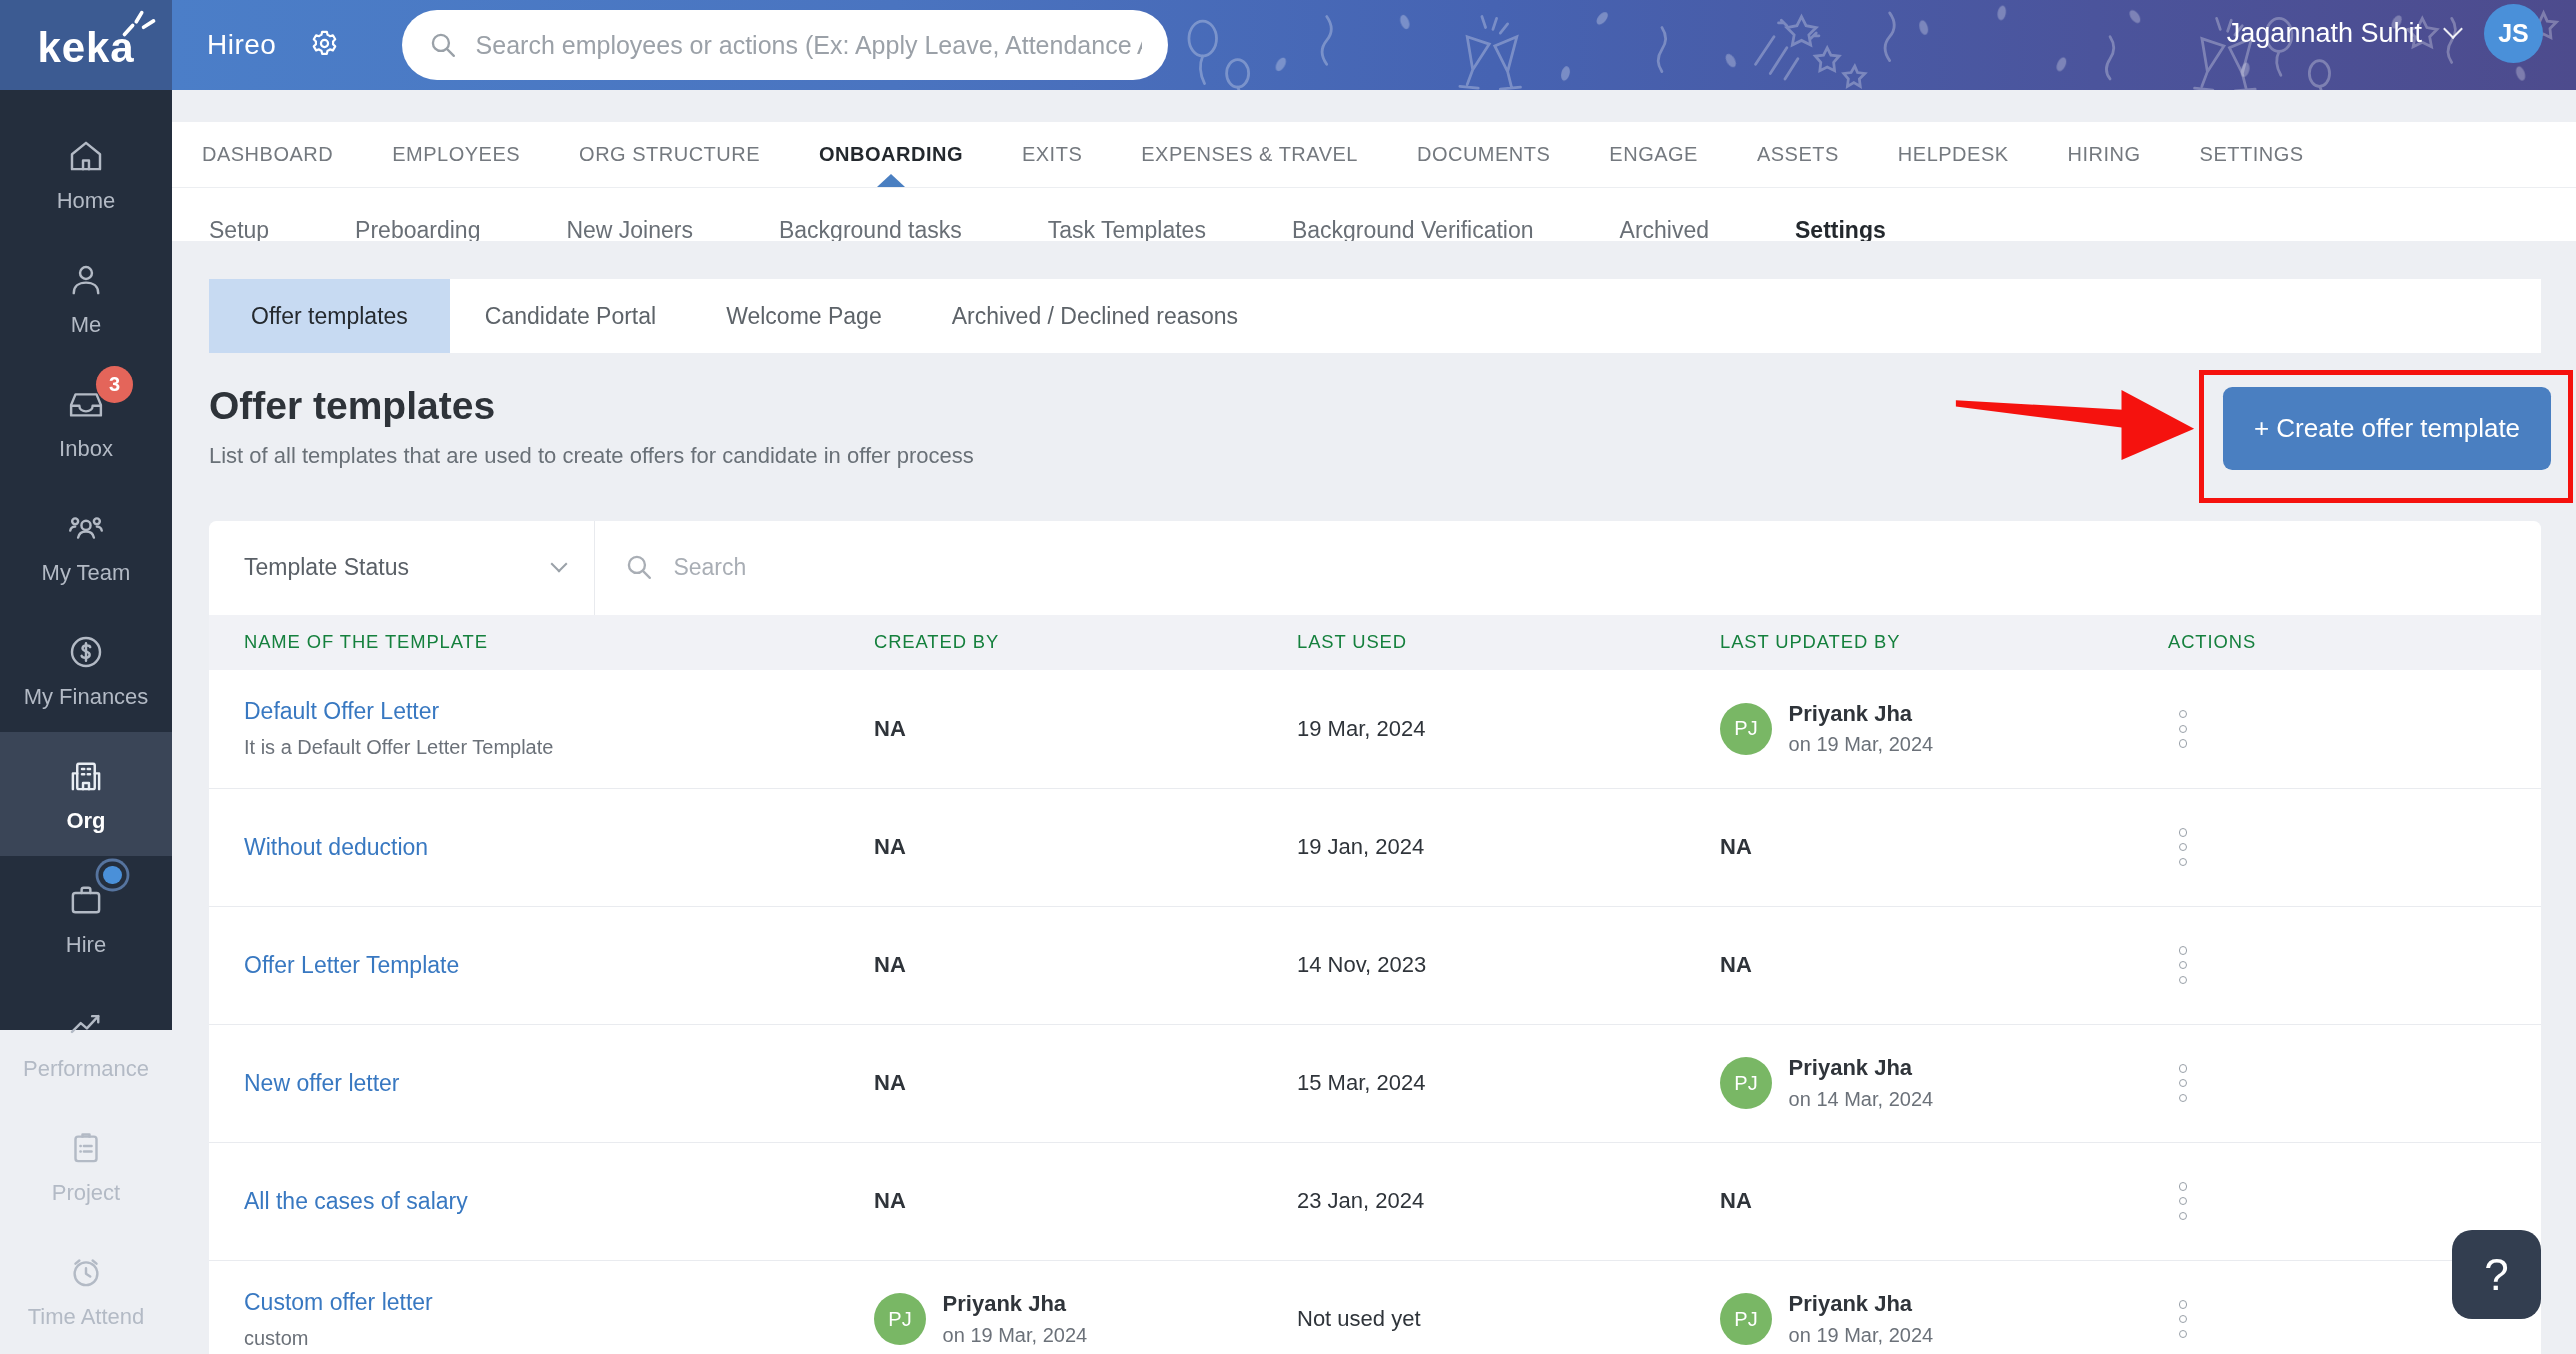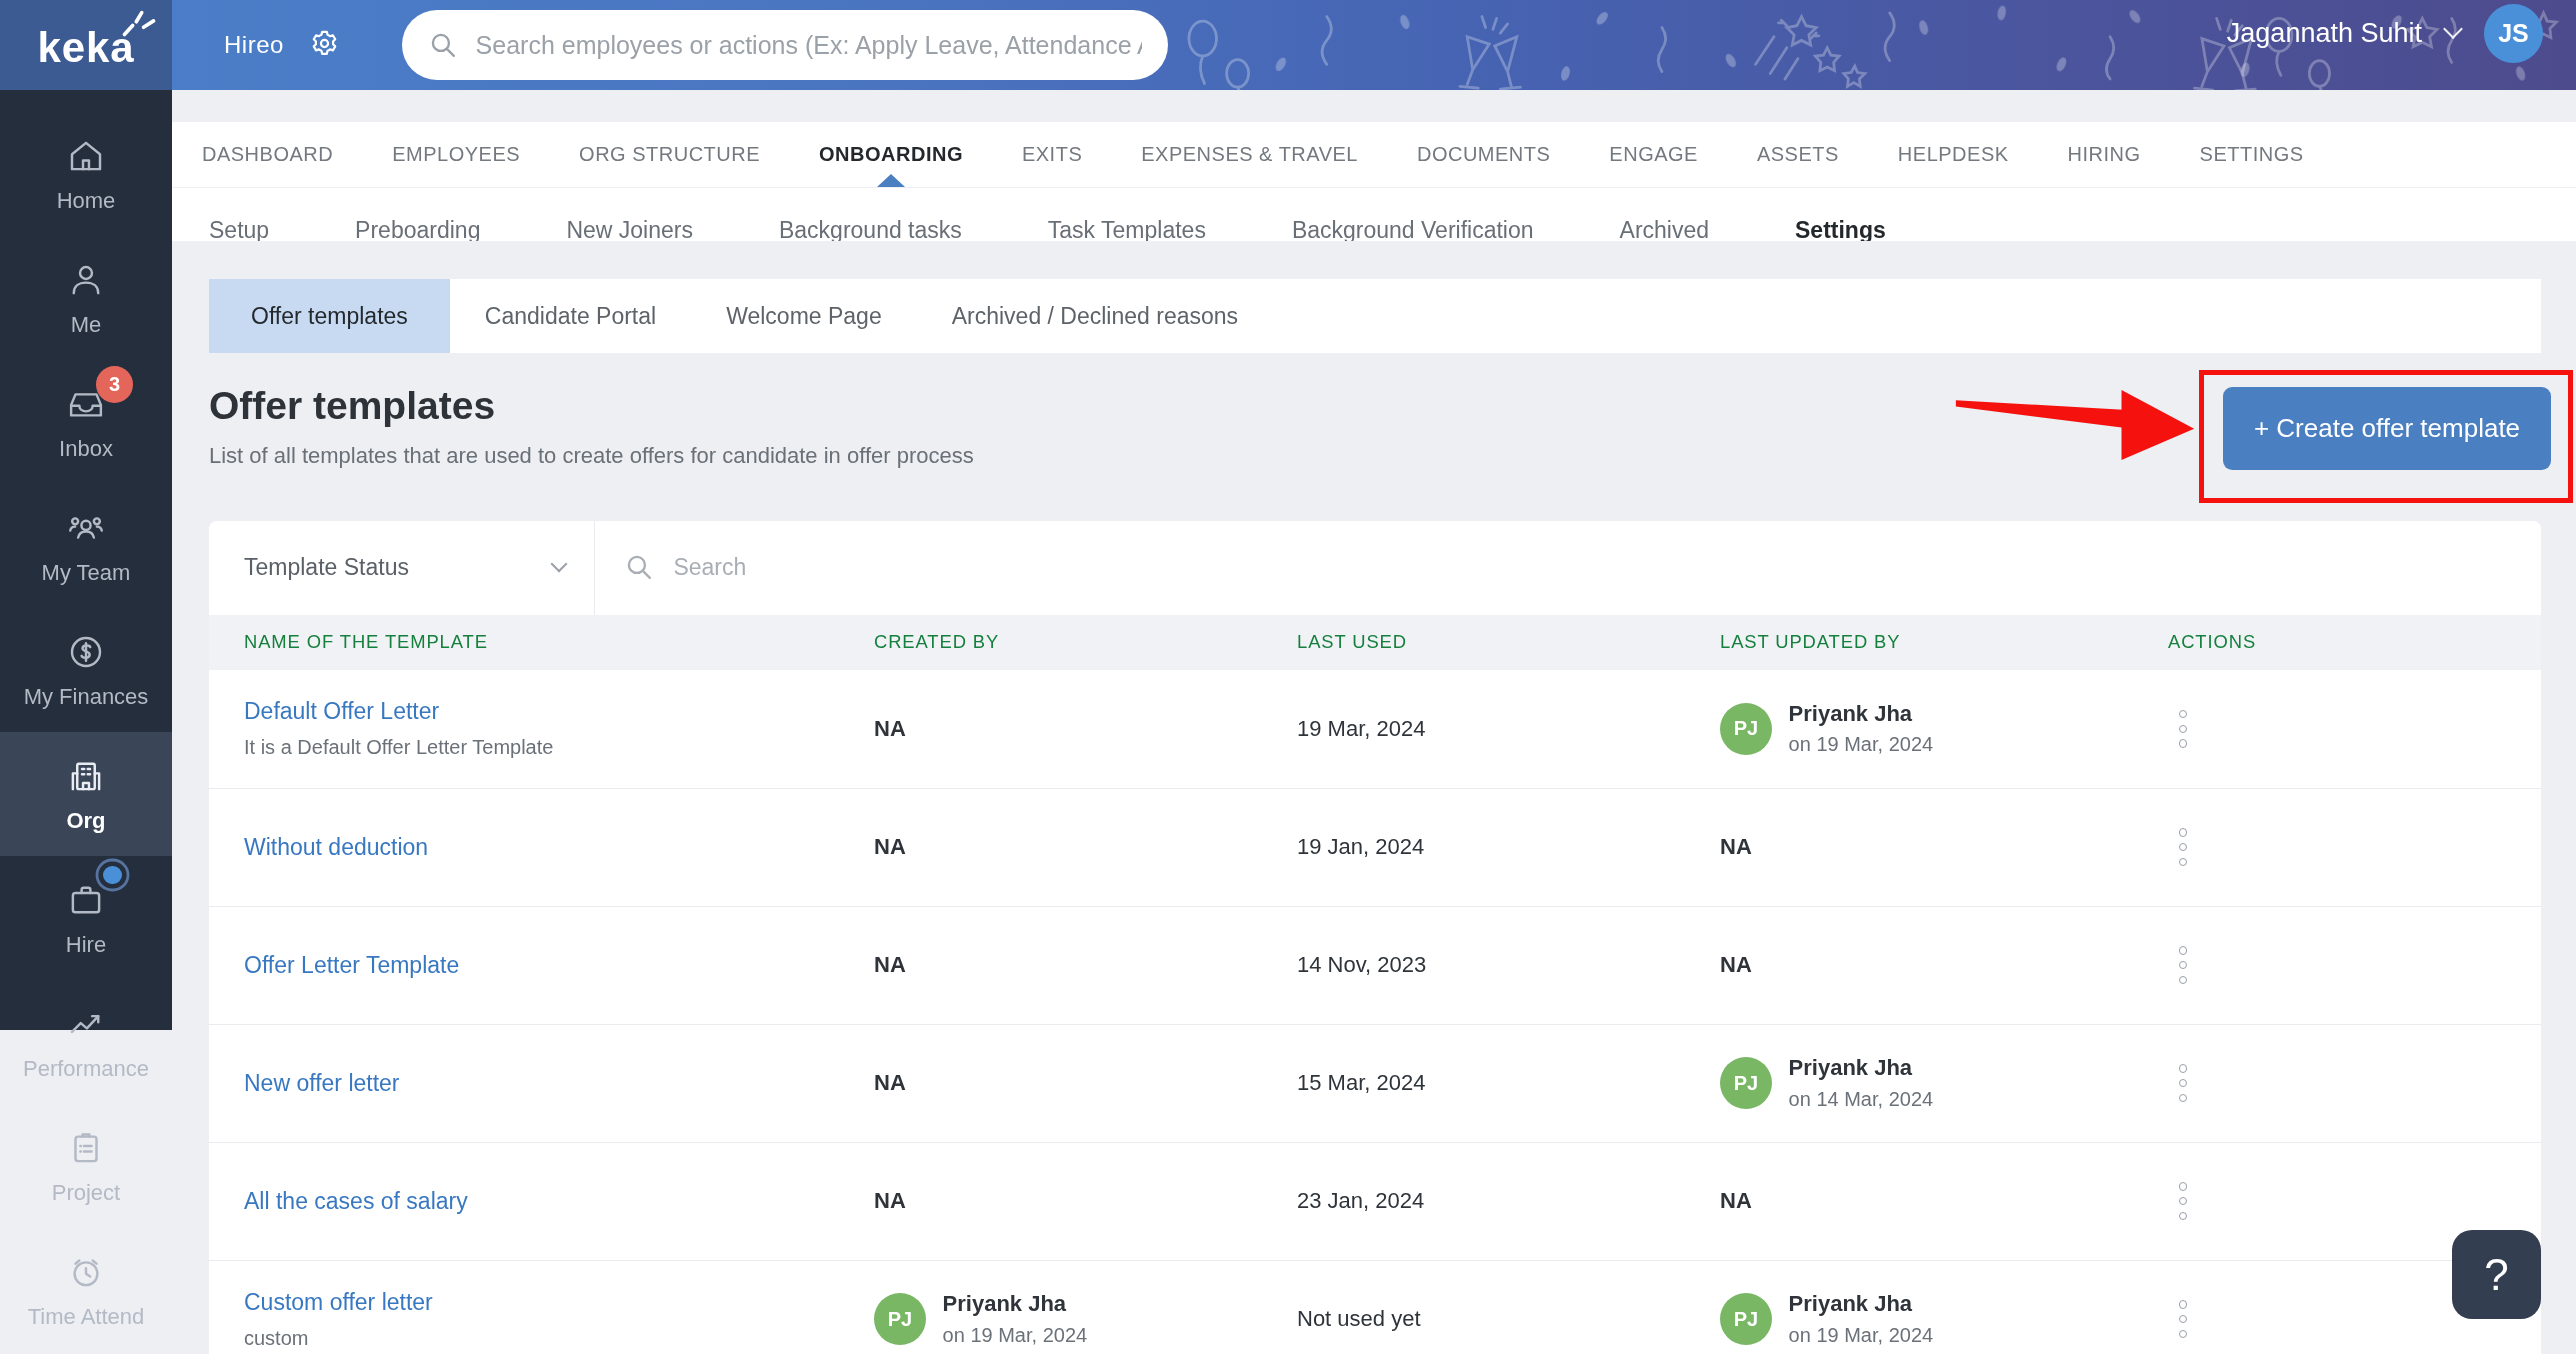--- a/index.html
+++ b/index.html
@@ -9,21 +9,21 @@
   
   .topbar { position:absolute; left:0; top:0; width:2576px; height:90px; display:flex; z-index:5; }
   .logo-box { width:172px; height:90px; background:#3c5b92; position:relative;
     display:flex; align-items:center; justify-content:center; cursor:pointer; }
   .logo-text { color:#fff; font-size:42px; font-weight:700; letter-spacing:0.9px; margin-top:5.5px; }
   .spark { position:absolute; top:9.2px; right:13px; }
   .topbar-rest { flex:1; position:relative;
     background:linear-gradient(90deg,#4b7ec8 0%,#4a74c0 30%,#4663b2 55%,#4b549c 80%,#4d4b8d 100%); }
   .deco { position:absolute; left:0; top:0; width:2404px; height:90px; pointer-events:none; }
   .company { position:absolute; left:35px; top:50%; transform:translateY(-50%);
-    color:#fff; font-size:24px; letter-spacing:0.5px; z-index:2;margin-left:17px; }
+    color:#fff; font-size:28px; letter-spacing:0.5px; z-index:2; }
   .gear { position:absolute; left:136px; top:50%; transform:translateY(-50%); z-index:2; cursor:pointer; }
   .search-pill { position:absolute; left:230px; top:10px; width:766px; height:70px; background:#fff;
     border-radius:35px; display:flex; align-items:center; padding:0 26px; gap:16.6px; z-index:2; }
   .search-pill input { border:none; outline:none; flex:1; font-size:25px; color:#4a4f55; background:transparent; }
   .search-pill input::placeholder { color:#9ba1a8; }
   .user { position:absolute; right:33px; top:0; height:66px; display:flex; align-items:center; gap:24px; z-index:2;justify-content:flex-end; }
   .user-name { color:#fff; font-size:27px; }
   .chev { width:14px; height:14px; border-right:2.8px solid #fff; border-bottom:2.8px solid #fff;
     transform:rotate(45deg); margin-top:-7.4px; opacity:.9; cursor:pointer; }
   .avatar-js { width:59px; height:59px; border-radius:50%; background:#4a90d9; color:#fff;
@@ -99,21 +99,21 @@
   .c2 { width:423px; }
   .c3 { width:423px; }
   .c4 { width:435px; }
   .c5 { flex:1; padding-left:13px; min-width:0; }
   .tpl-link { color:#3878c1; font-size:23px; font-weight:500; text-decoration:none; cursor:pointer; display:inline-block; }
   .subtitle { margin-top:11px; font-size:20px; color:#6b7179; }
   .na { font-size:22px; font-weight:700; color:#2f343a; }
   .date { font-size:22px; color:#2f343a; }
   .by { display:flex; align-items:center; gap:16.6px; }
   .pj { width:52px; height:52px; border-radius:50%; background:#79b765; color:#fff; font-size:20px;
-    font-weight:700; display:flex; align-items:center; justify-content:center; flex:0 0 52px; }
+    font-weight:400; display:flex; align-items:center; justify-content:center; flex:0 0 52px; }
   .by-name { font-size:22px; font-weight:600; color:#2f343a; }
   .by-date { margin-top:6.4px; font-size:20px; color:#6b7179; }
   .kebab { display:inline-flex; flex-direction:column; gap:6.4px; padding:11px; cursor:pointer; }
   .kebab i { width:8.3px; height:8.3px; border:1.8px solid #99a0a8; border-radius:50%; display:block; }
 
   .help-btn { position:absolute; left:2452px; top:1230px; width:89px; height:89px; border-radius:20px;
     background:#333e50; color:#fff; font-size:44px; font-weight:300; border:none; cursor:pointer;
     display:flex; align-items:center; justify-content:center; z-index:6;
     font-family:"Liberation Sans", sans-serif; }
 </style>

